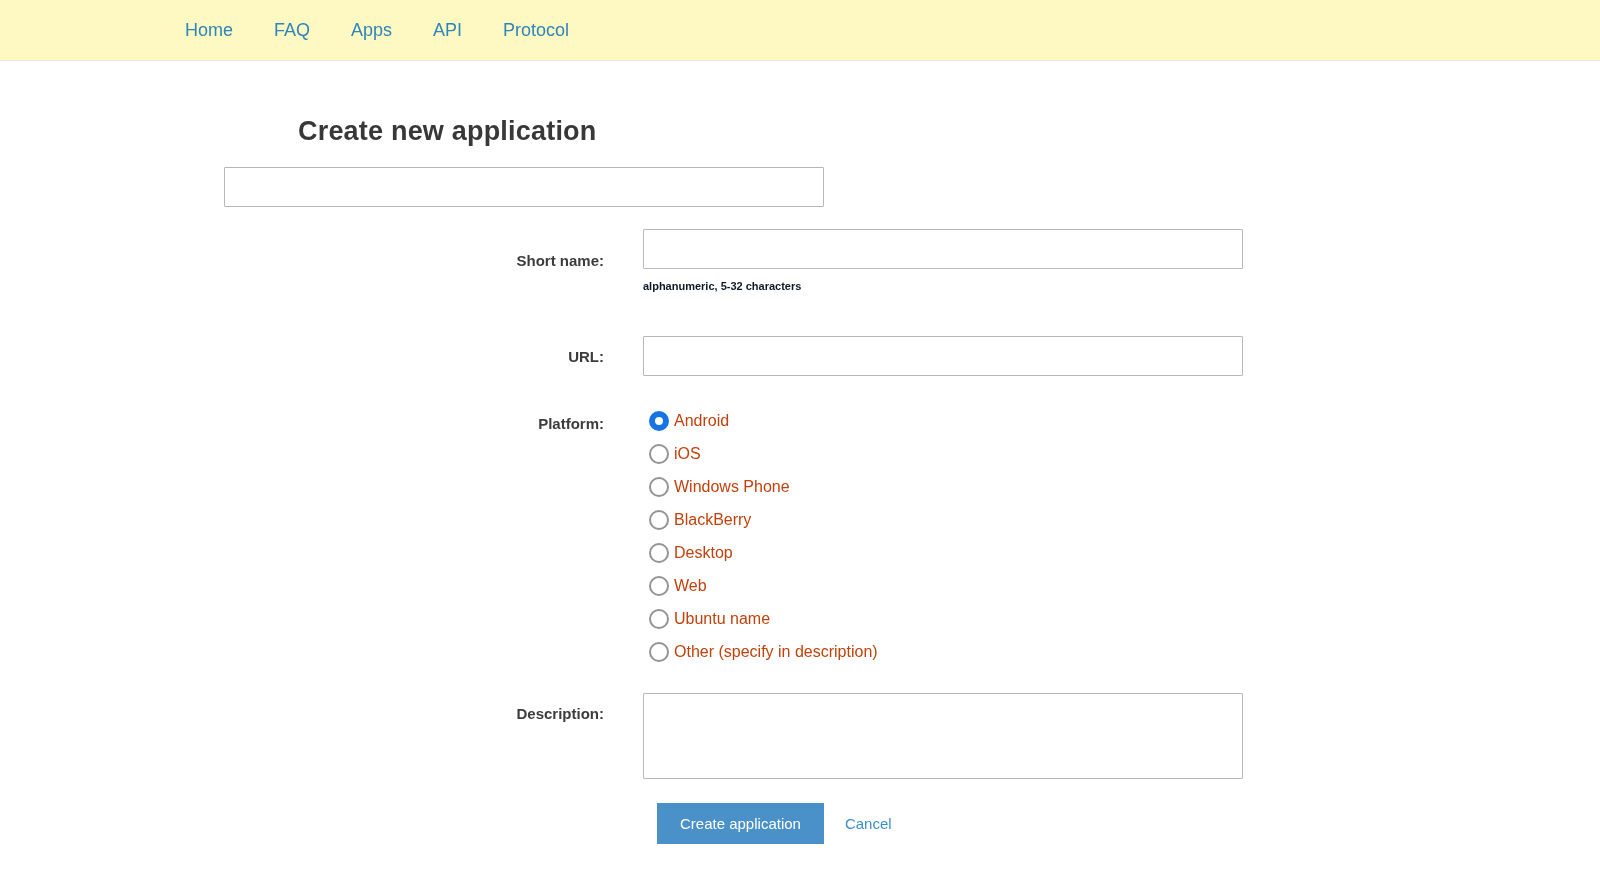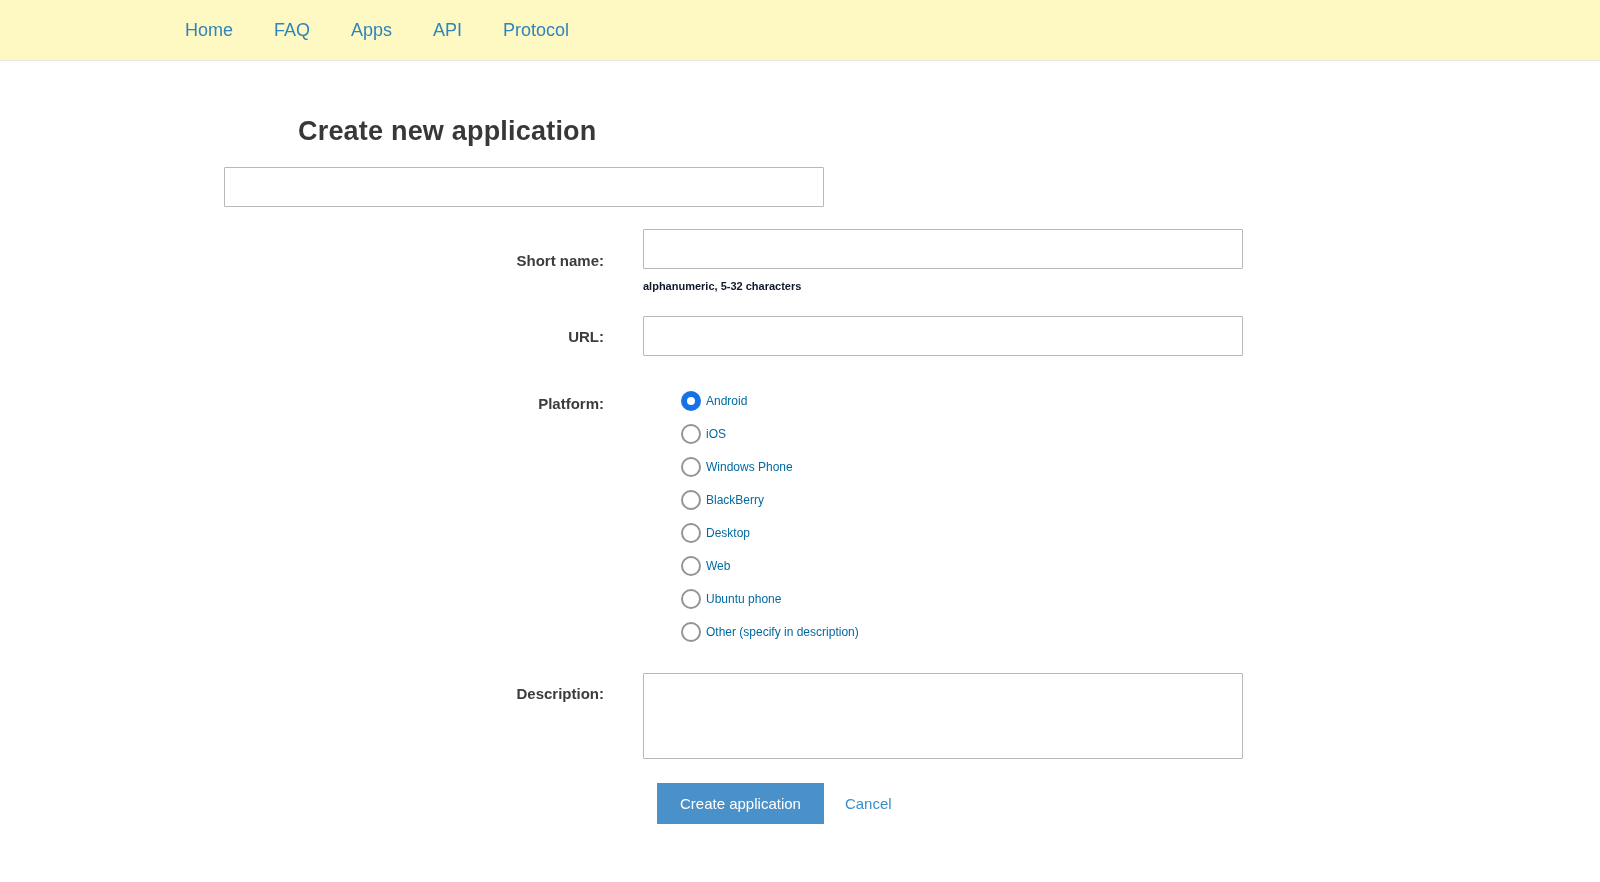--- a/index.html
+++ b/index.html
@@ -78,23 +78,23 @@
     outline:none;
   }
   .hint{
     font-size:11px;
     color:#0f172a;
     margin:11px 0 0 0;
     font-weight:bold;
   }
 
   .row-app{margin-bottom:22px;}
-  .row-short{margin-bottom:24px;}
+  .row-short{margin-bottom:44px;}
   .row-url{margin-bottom:35px;}
-  .row-platform{margin-bottom:18px;align-items:flex-start;gap:32px;}
+  .row-platform{margin-bottom:18px;align-items:flex-start;}
   .row-desc{margin-bottom:20px;align-items:flex-start;}
   .row-platform .label-col{padding-top:4px;}
   .row-desc .label-col{padding-top:12px;}
 
   
   .radio-list{padding-left:6px;}
   .radio-row{
     display:flex;
     align-items:center;
     height:20px;
@@ -106,22 +106,22 @@
     border-radius:50%;
     border:2px solid #949494;
     background:#fff;
     flex:0 0 20px;
   }
   .radio-circle.selected{
     border:6px solid var(--radio-selected);
   }
   .radio-label{
     margin-left:5px;
-    font-size:12px;
-    color:#0369a1;
+    font-size:16px;
+    color:#c2410c;
   }
 
   textarea.desc-input{
     width:600px;
     height:86px;
     border:1px solid #b8b8b8;
     border-radius:1px;
     background:#fff;
     font-size:16px;
     font-family:"Liberation Sans","DejaVu Sans",sans-serif;
@@ -211,21 +211,21 @@
         <div class="radio-row">
           <span class="radio-circle"></span>
           <span class="radio-label">Desktop</span>
         </div>
         <div class="radio-row">
           <span class="radio-circle"></span>
           <span class="radio-label">Web</span>
         </div>
         <div class="radio-row">
           <span class="radio-circle"></span>
-          <span class="radio-label">Ubuntu phone</span>
+          <span class="radio-label">Ubuntu name</span>
         </div>
         <div class="radio-row">
           <span class="radio-circle"></span>
           <span class="radio-label">Other (specify in description)</span>
         </div>
       </div>
   </div>
 
   <div class="form-row row-desc">
     <div class="label-col">Description:</div>

